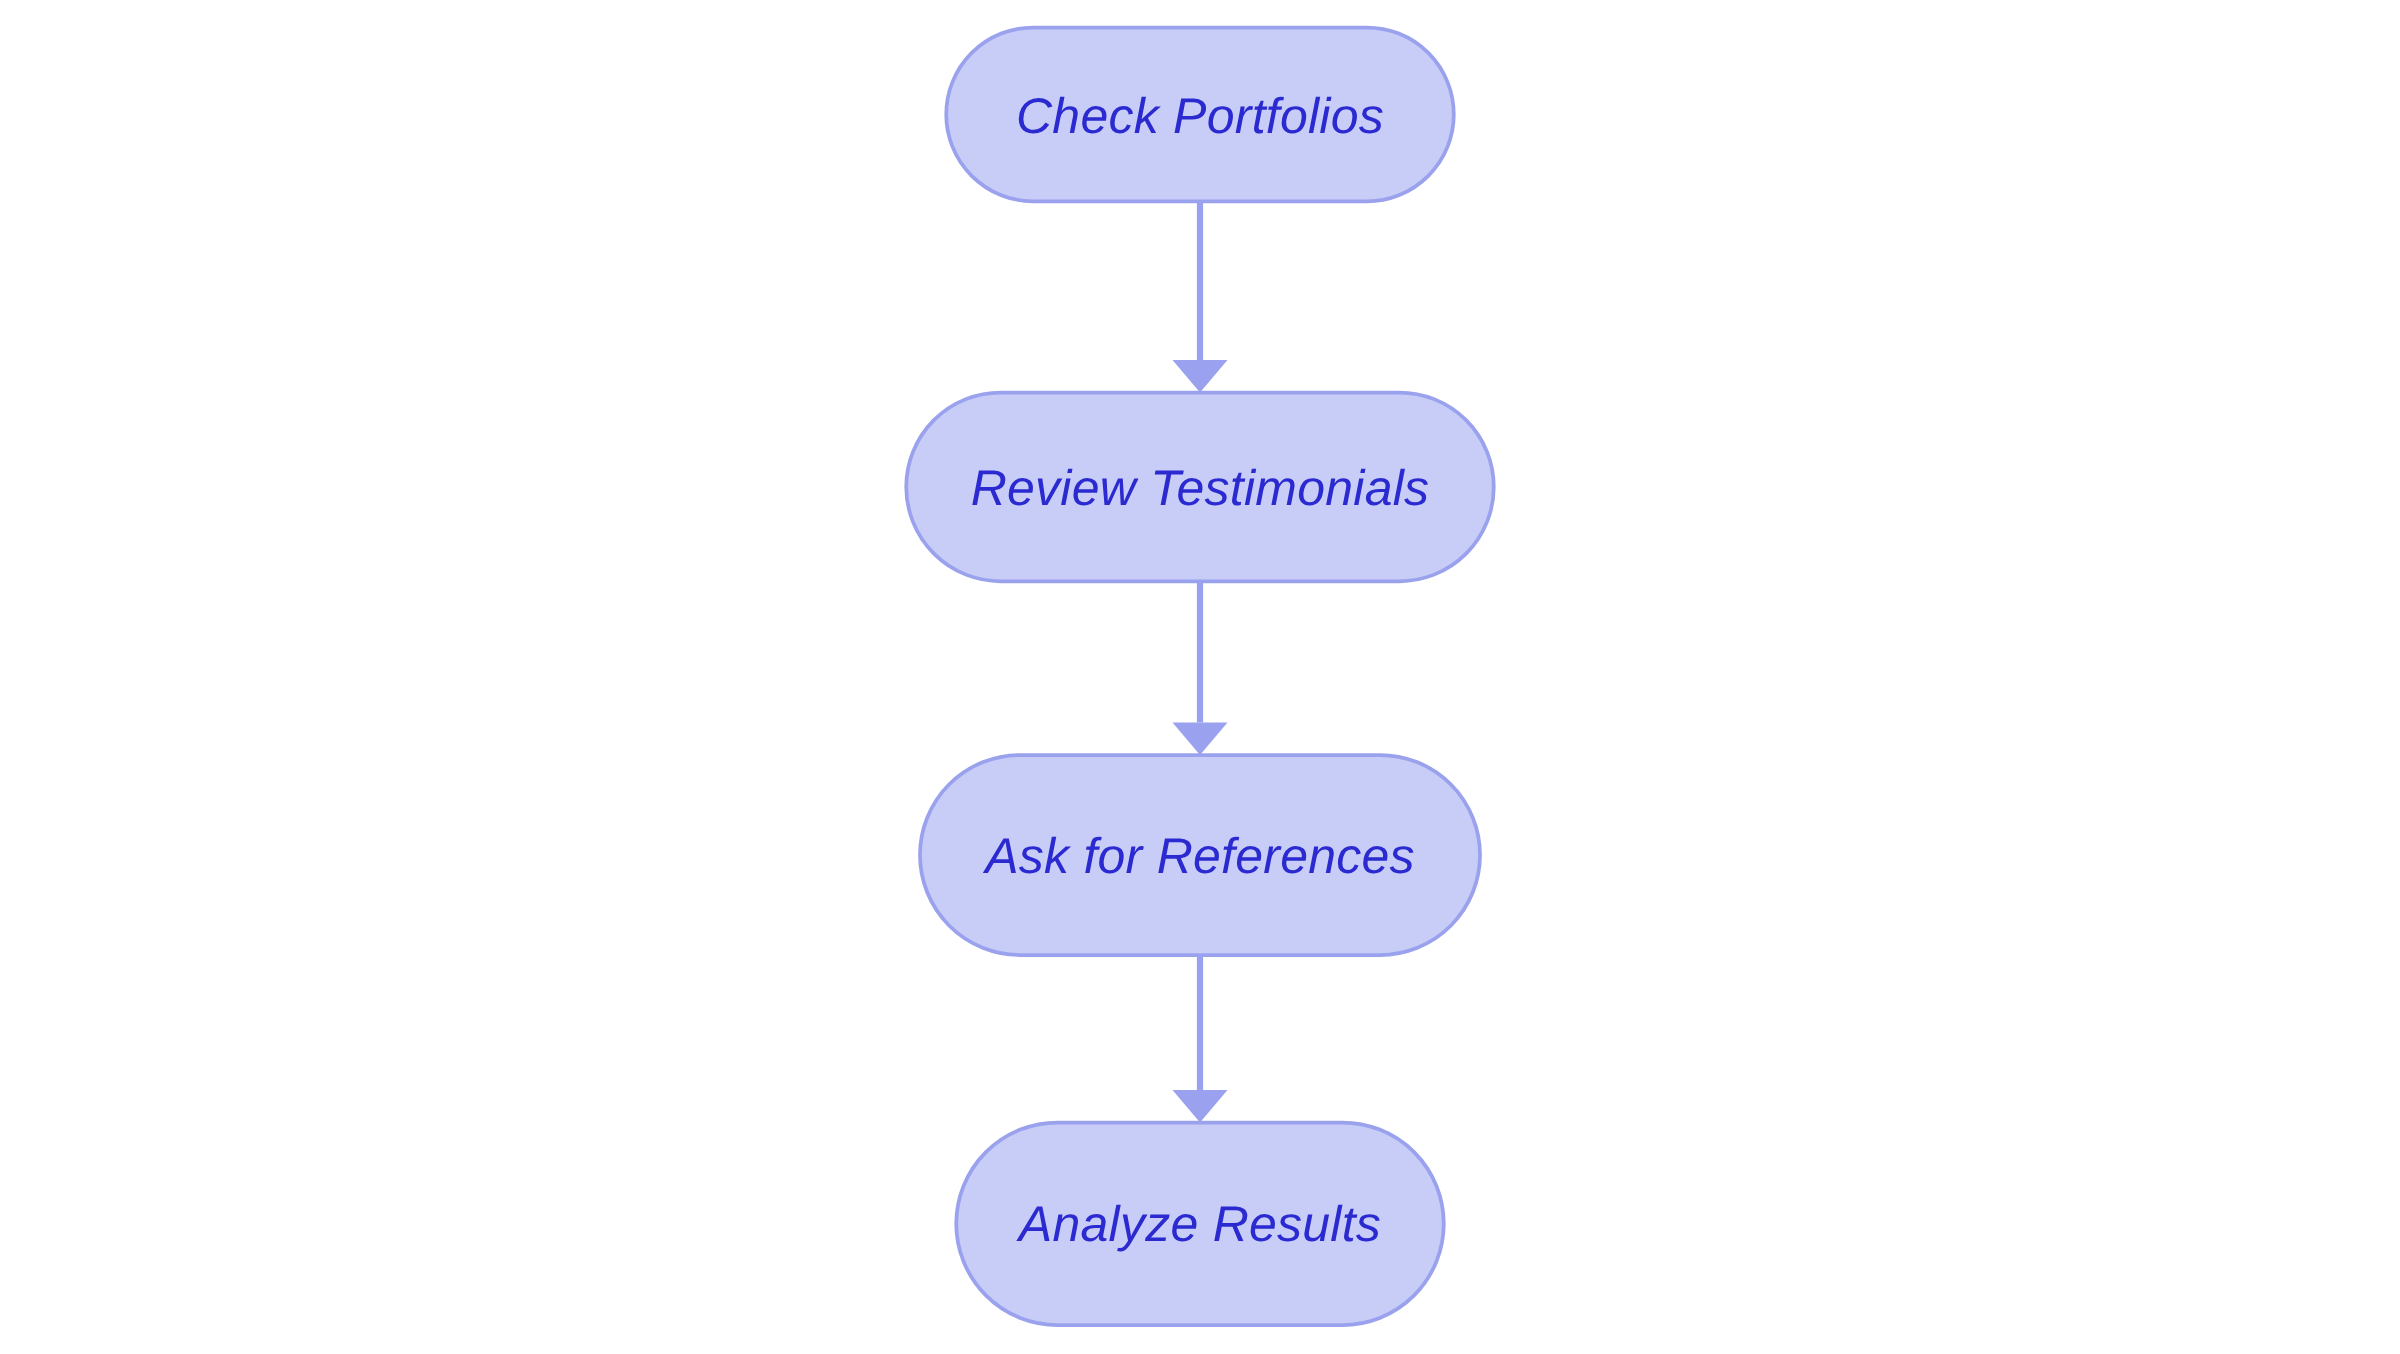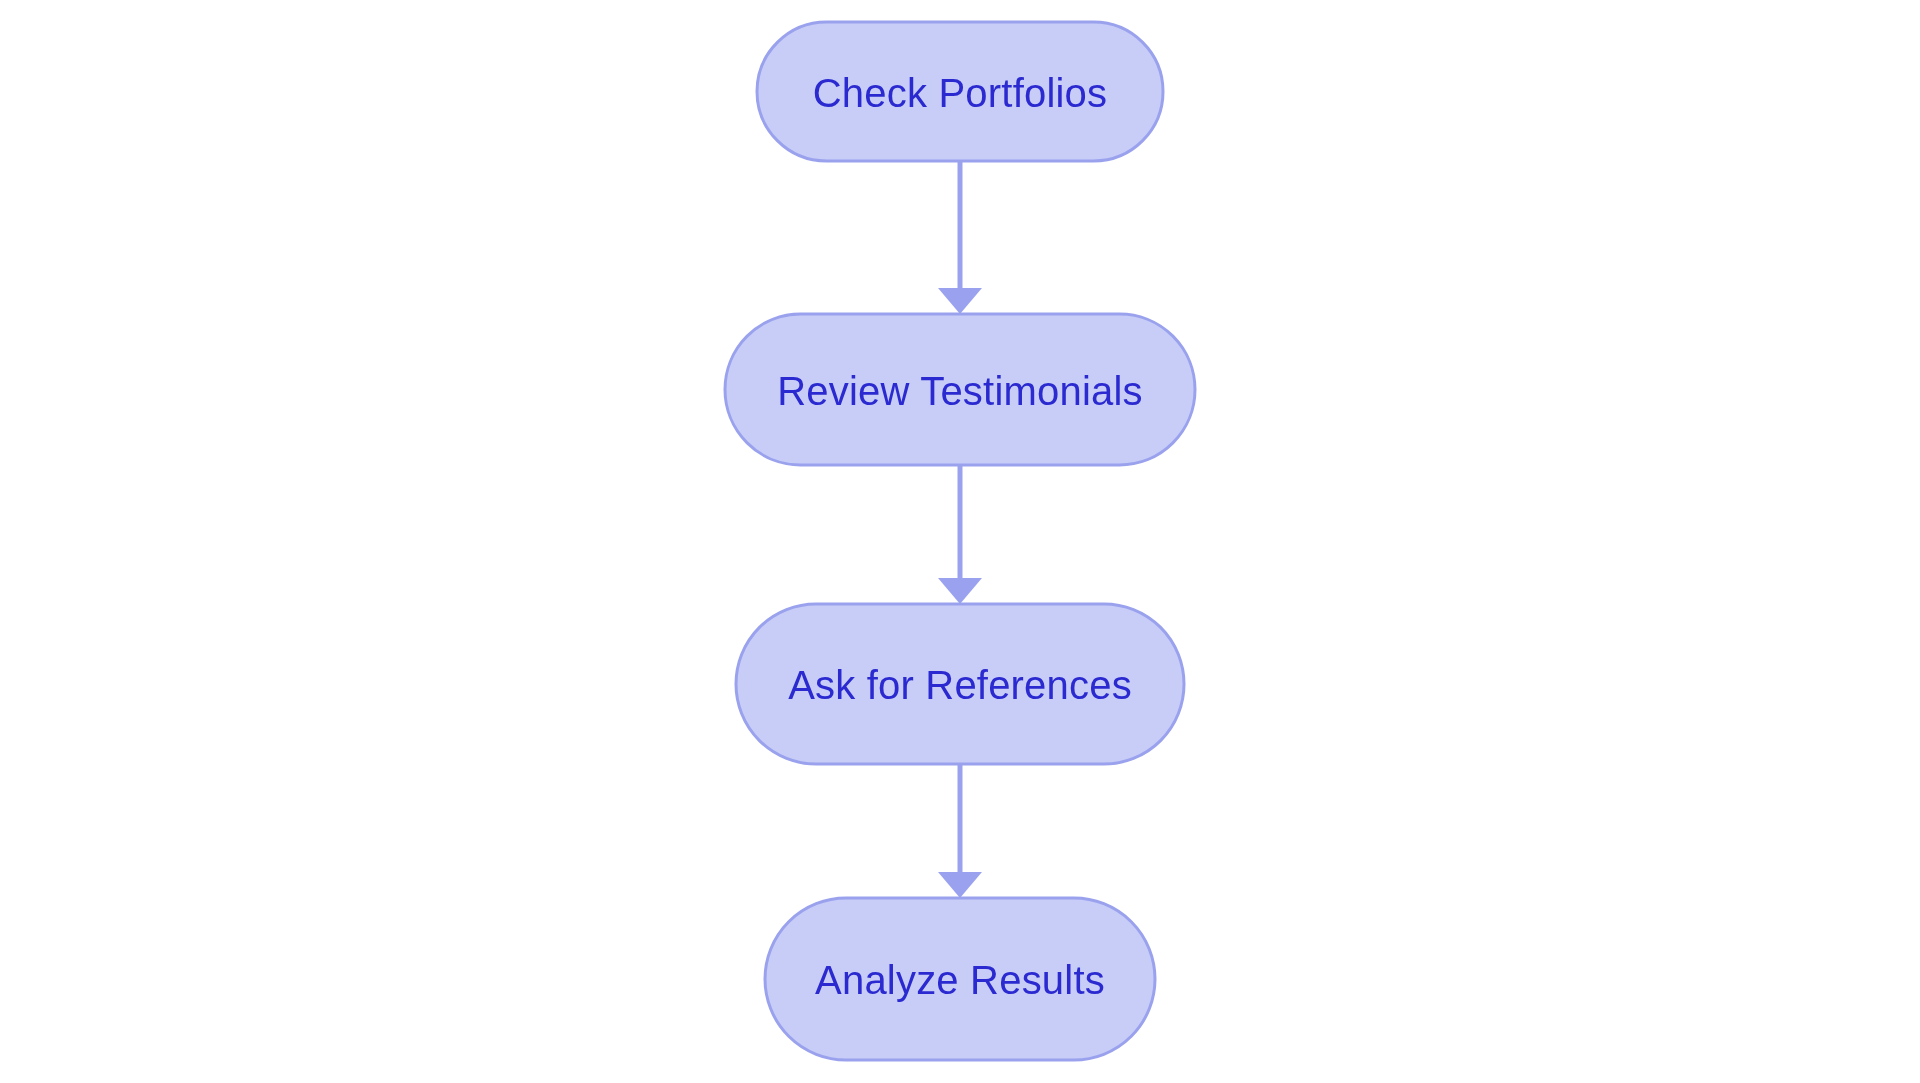--- a/index.html
+++ b/index.html
@@ -10,20 +10,21 @@
   }
   body {
     font-family: "Liberation Sans", sans-serif;
   }
   #canvas {
     position: relative;
     width: 1920px;
     height: 1083px;
     background: #ffffff;
     overflow: hidden;
+    font-style: italic;
   }
   #flow-svg {
     position: absolute;
     top: 0;
     left: 0;
     width: 1920px;
     height: 1083px;
     display: block;
   }
   .node-shape {

